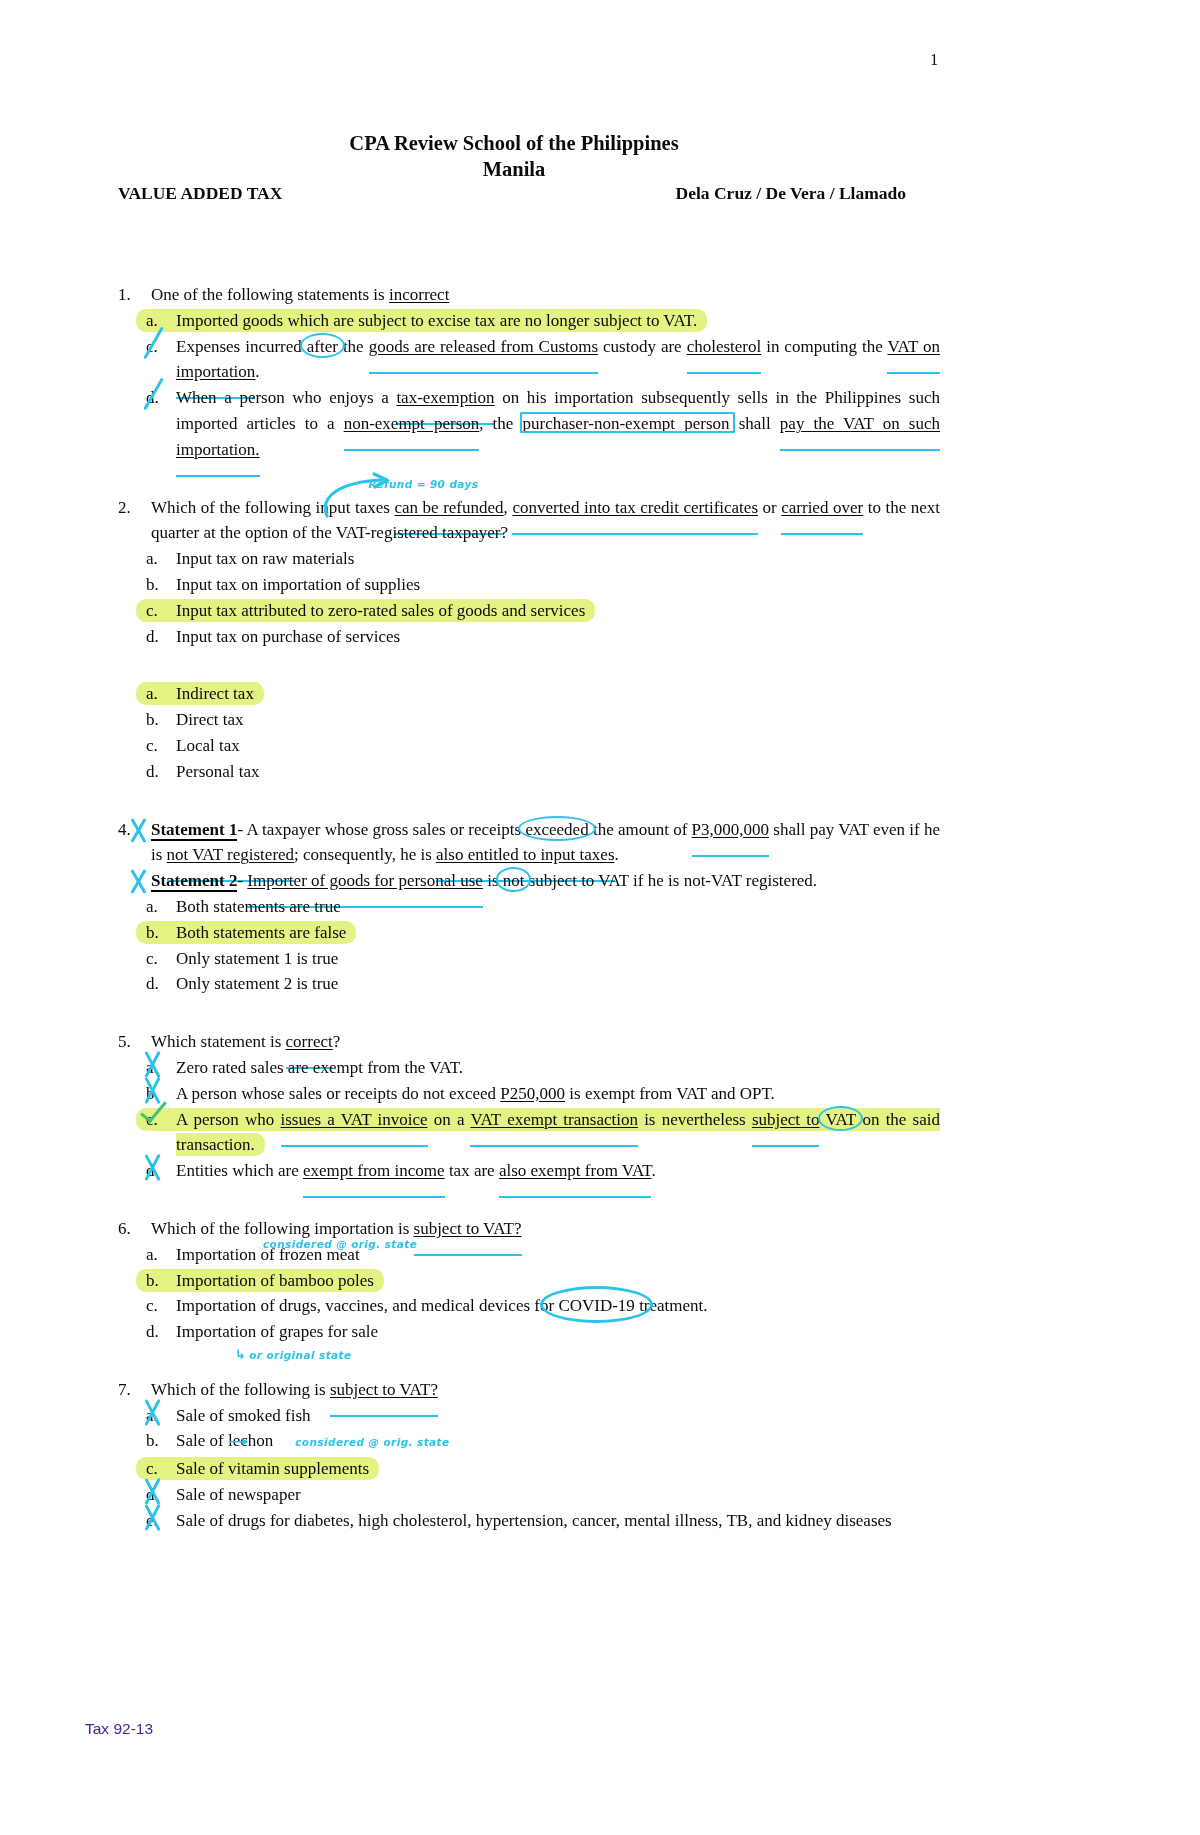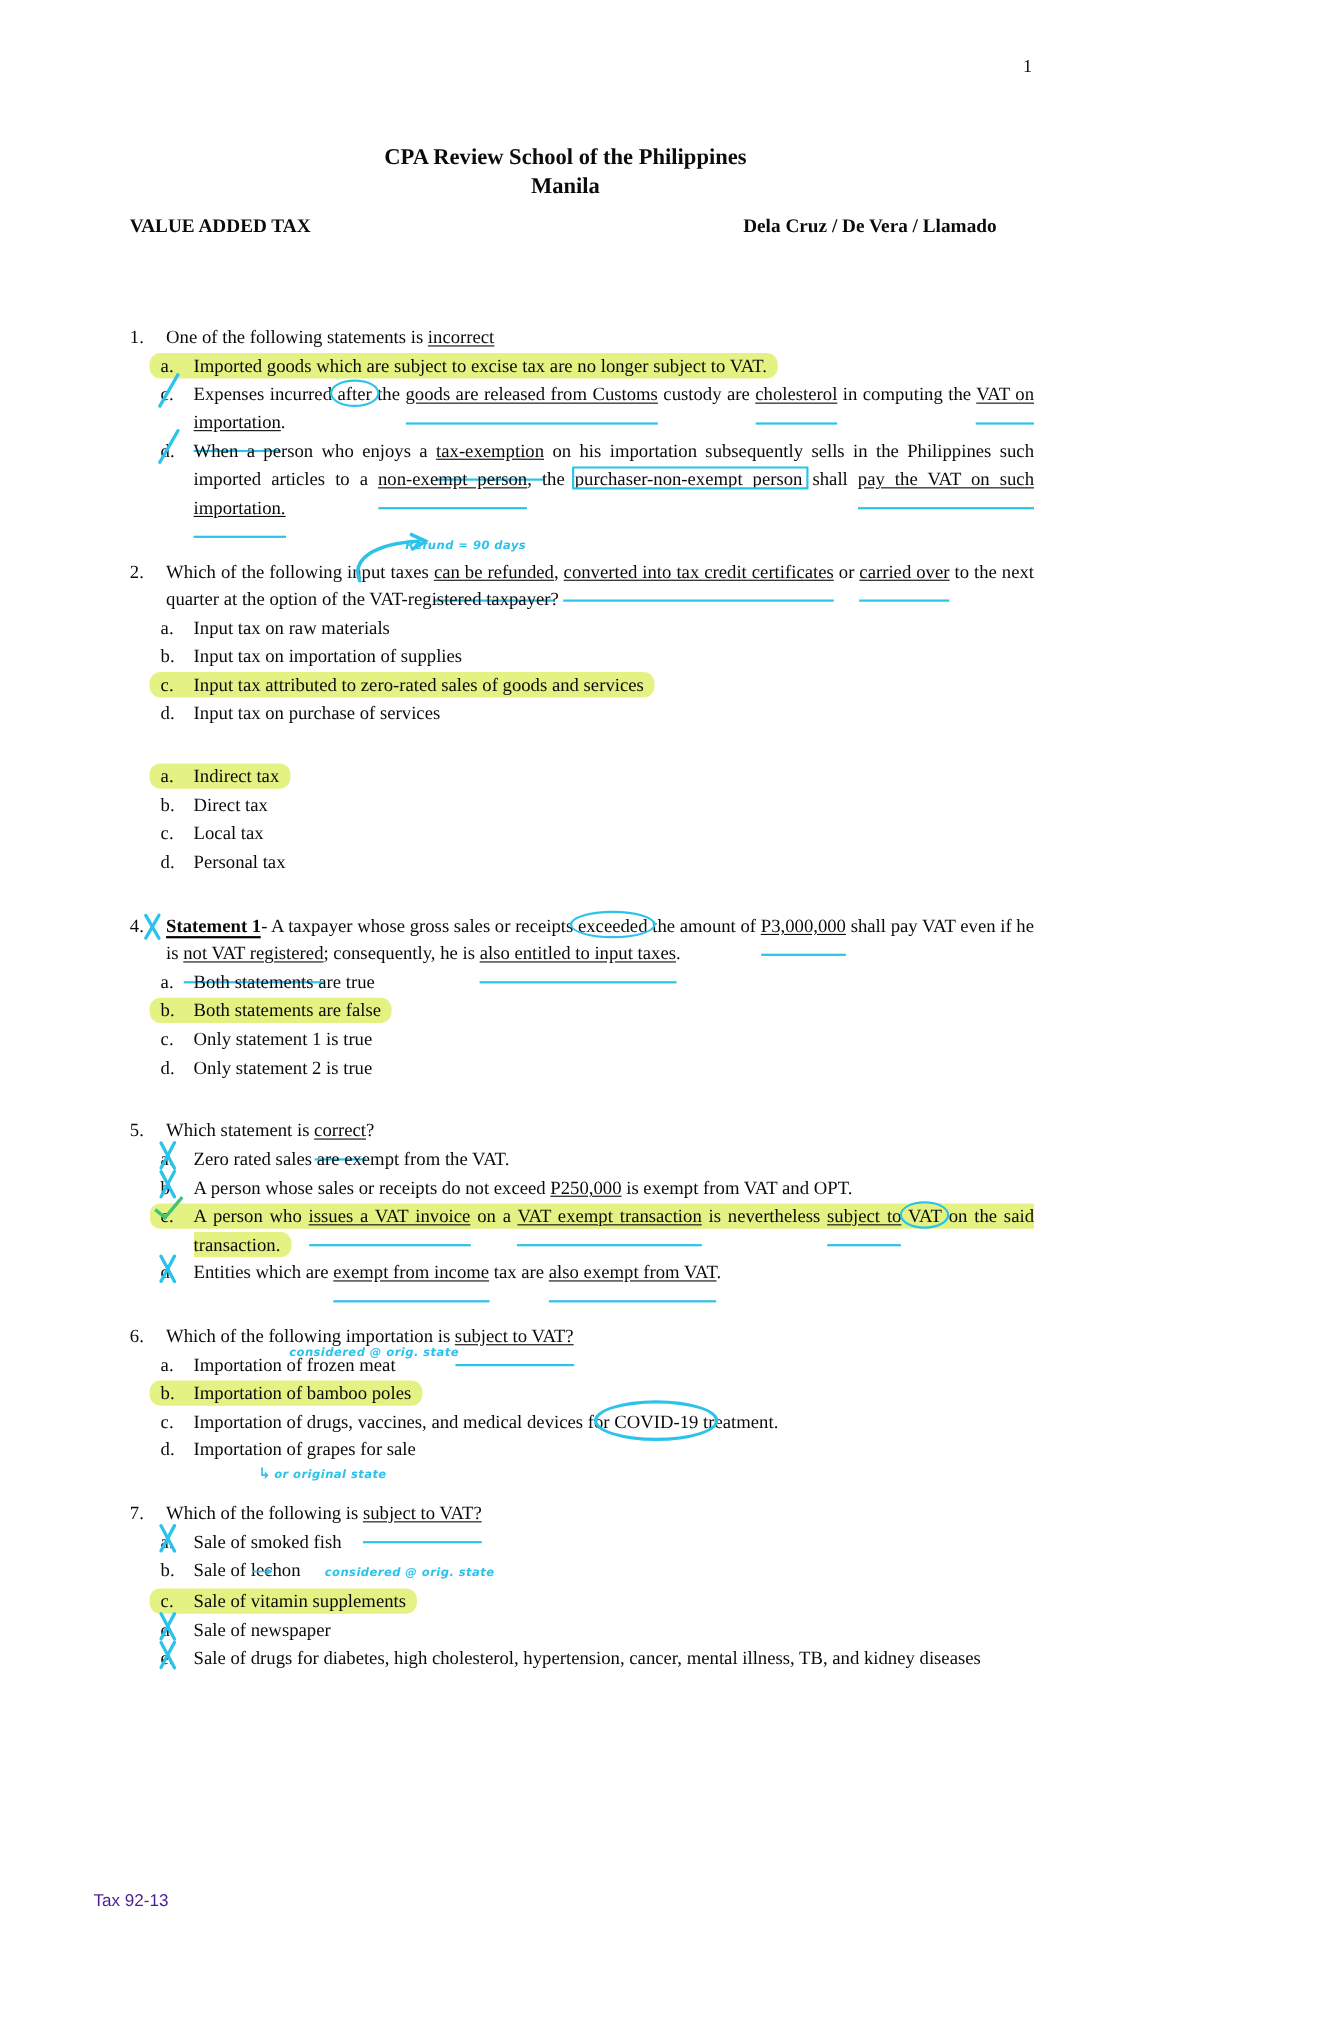--- a/index.html
+++ b/index.html
@@ -11,21 +11,21 @@
   html,body{margin:0;padding:0;background:#ffffff;}
   .page{
     position:relative;width:1200px;height:1835px;background:#fff;overflow:hidden;
     font-family:"Liberation Serif","DejaVu Serif",serif;color:var(--ink);
   }
   .pagenum{position:absolute;left:930px;top:50px;font-size:16.5px;}
   .content{position:absolute;left:118px;top:130px;width:822px;}
   .titles{text-align:center;padding-right:30px;}
   .school{font-weight:bold;font-size:20.5px;line-height:26px;}
   .city{font-weight:bold;font-size:20.5px;line-height:26px;}
-  .subj-row{display:flex;justify-content:space-between;font-weight:bold;font-size:17.5px;margin-top:13px;}
+  .subj-row{display:flex;justify-content:space-between;font-weight:bold;font-size:17.5px;margin-top:1px;}
   .profs{padding-right:34px;}
   .questions{margin-top:78px;font-size:17px;line-height:25.8px;}
   .q{position:relative;padding-left:33px;margin-bottom:32px;}
   .stem-p{text-align:justify;text-indent:-33px;margin:0;}
   .stem-p.cont{text-indent:0;}
   .qnum{display:inline-block;width:33px;text-indent:0;}
   .opt{padding-left:25px;text-indent:-30px;text-align:justify;margin:0;}
   .letter{display:inline-block;width:30px;position:relative;text-indent:0;}
   .hl{background:var(--hl);border-radius:10px;padding:2px 10px;margin-left:-10px;}
   .s-u{text-decoration:underline;text-underline-offset:2px;}
@@ -99,20 +99,21 @@
           <div class="opt"><span><span class="letter">d.</span><span>Input tax on purchase of services</span></span></div>
         </div>
         <div class="q">
           <div class="opt"><span class="hl"><span class="letter">a.</span><span>Indirect tax</span></span></div>
           <div class="opt"><span><span class="letter">b.</span><span>Direct tax</span></span></div>
           <div class="opt"><span><span class="letter">c.</span><span>Local tax</span></span></div>
           <div class="opt"><span><span class="letter">d.</span><span>Personal tax</span></span></div>
         </div>
         <div class="q">
           <div class="stem-p"><span class="qnum">4.</span><span class="s-hu rel">Statement 1<i class="xpre-mark"></i></span><span>- A taxpayer whose gross sales or receipts </span><span class="s-c">exceeded</span><span> the amount of </span><span class="s-u s-m">P3,000,000</span><span> shall pay VAT even if he is </span><span class="s-u s-m">not VAT registered</span><span>; consequently, he is </span><span class="s-u s-m">also entitled to input taxes</span><span>.</span></div>
+          <div class="stem-p cont"><span class="s-hu rel">Statement 2<i class="xpre-mark"></i></span><span>- </span><span class="s-u s-m">Importer of goods for personal use</span><span> is </span><span class="s-c">not</span><span> subject to VAT if he is not-VAT registered.</span></div>
           <div class="opt"><span><span class="letter">a.</span><span>Both statements are true</span></span></div>
           <div class="opt"><span class="hl"><span class="letter">b.</span><span>Both statements are false</span></span></div>
           <div class="opt"><span><span class="letter">c.</span><span>Only statement 1 is true</span></span></div>
           <div class="opt"><span><span class="letter">d.</span><span>Only statement 2 is true</span></span></div>
         </div>
         <div class="q">
           <div class="stem-p"><span class="qnum">5.</span><span>Which statement is </span><span class="s-u s-m">correct</span><span>?</span></div>
           <div class="opt"><span><span class="letter">a.<i class="m-x"></i></span><span>Zero rated sales are exempt from the VAT.</span></span></div>
           <div class="opt"><span><span class="letter">b.<i class="m-x"></i></span><span>A person whose sales or receipts do not exceed </span><span class="s-u s-m">P250,000</span><span> is exempt from VAT and OPT.</span></span></div>
           <div class="opt"><span class="hl"><span class="letter">c.<i class="m-check"></i></span><span>A person who </span><span class="s-u s-m">issues a VAT invoice</span><span> on a </span><span class="s-u s-m">VAT exempt transaction</span><span> is nevertheless </span><span class="s-u s-m">subject to</span><span> </span><span class="s-c">VAT</span><span> on the said transaction.</span></span></div>

